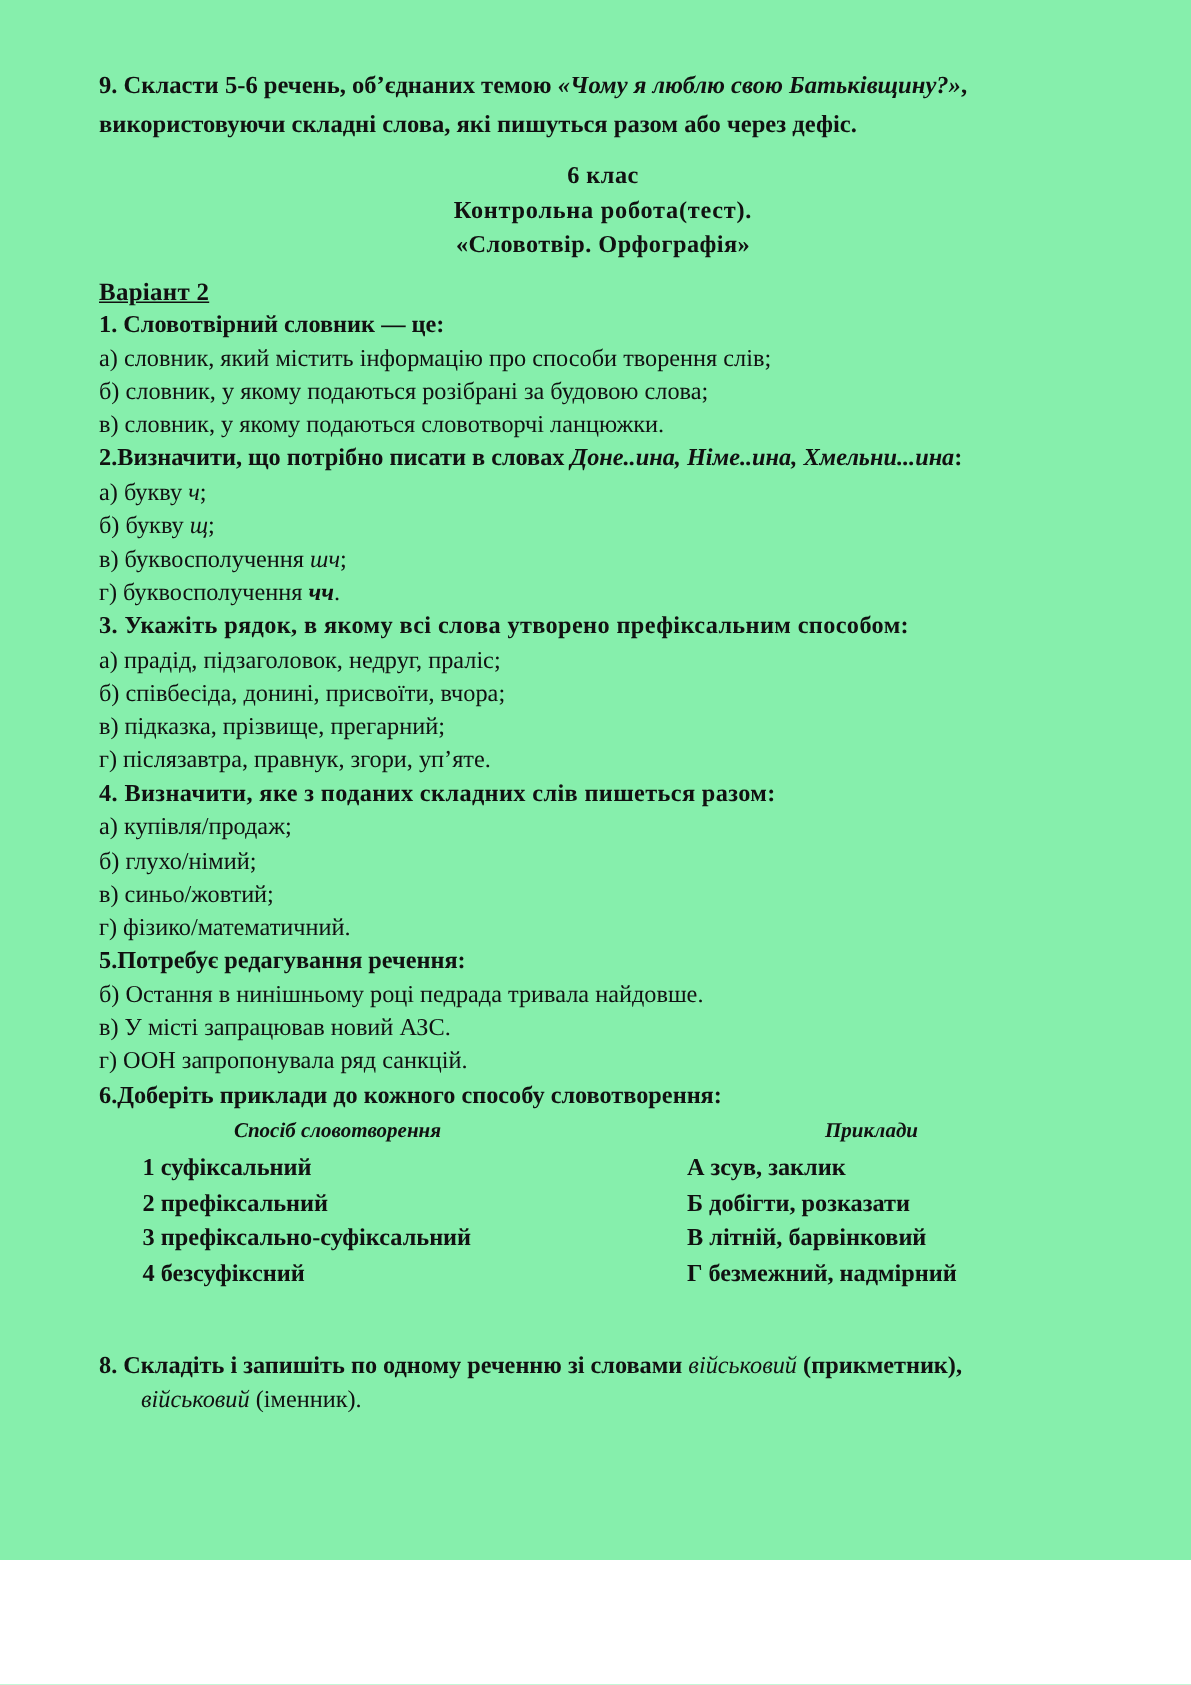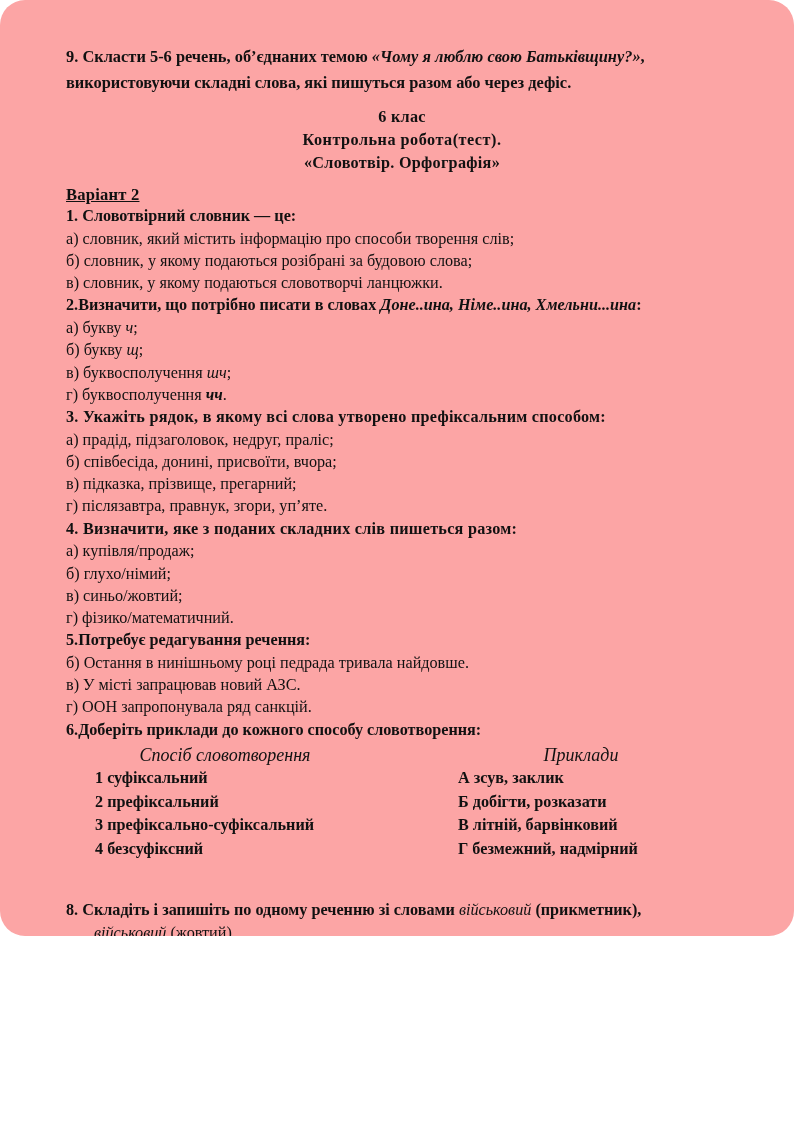--- a/index.html
+++ b/index.html
@@ -9,26 +9,25 @@
     background: #ffffff;
   }
   body {
     font-family: "Liberation Serif", "DejaVu Serif", serif;
     color: #111111;
     -webkit-font-smoothing: antialiased;
   }
   .page {
     position: relative;
     width: 794px;
-    height: 936px;
+    height: 1040px;
     margin: 0 auto;
-    background: #fca5a5;
+    background: #86efac;
     overflow: hidden;
     box-sizing: border-box;
-    border-radius: 25px;
   }
   .sheet {
     position: absolute;
     left: 66px;
     top: 44px;
     width: 672px;
   }
   .q {
     font-weight: bold;
     font-size: 16.2px;
@@ -74,23 +73,23 @@
   .blk { margin-top: 1px; }
   .q.tight { letter-spacing: 0.25px; }
 
   
   .match {
     width: 100%;
     border-collapse: collapse;
     margin-top: 2px;
   }
   .match th {
-    font-weight: normal;
+    font-weight: bold;
     font-style: italic;
-    font-size: 18px;
+    font-size: 14px;
     line-height: 24px;
     padding: 0;
     text-align: center;
   }
   .match td {
     font-weight: bold;
     font-style: normal;
     font-size: 16.2px;
     line-height: 23.4px;
     padding: 0;
@@ -217,19 +216,19 @@
       </table>
     </div>
 
     <div class="spacer-md"></div>
 
 
     <div class="spacer-md"></div>
 
     <div class="blk">
       <div class="q"><span>8. Складіть і запишіть по одному реченню зі словами </span><i style="font-weight:normal">військовий</i><span style="font-weight:bold"> (прикметник),</span></div>
-      <div class="q8cont"><i>військовий</i><span> (жовтий).</span></div>
+      <div class="q8cont"><i>військовий</i><span> (іменник).</span></div>
     </div>
 
   </div>
 
   <div class="pagenum">2</div>
 </div>
 
 </body></html>

